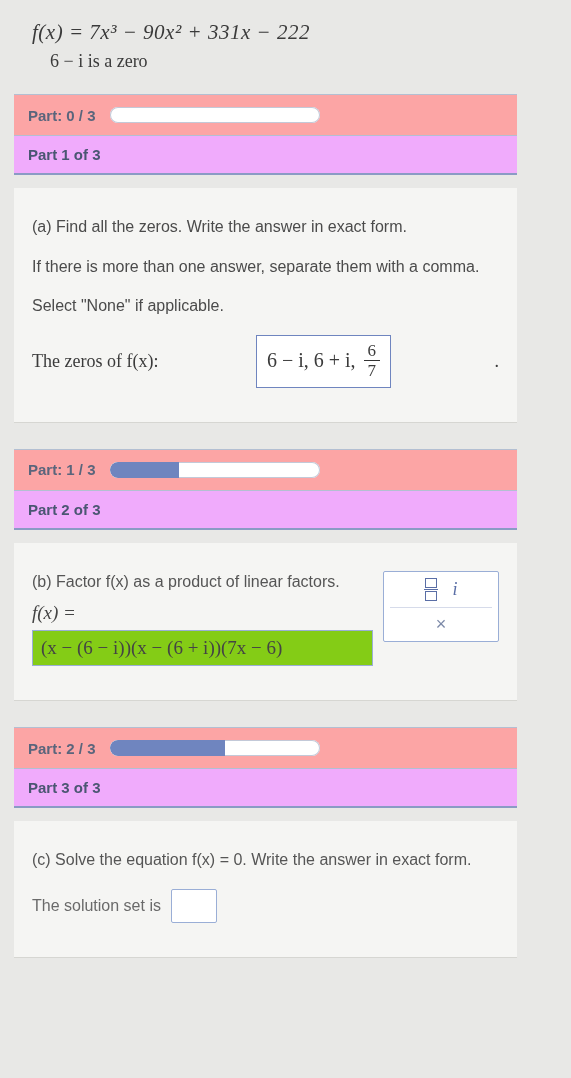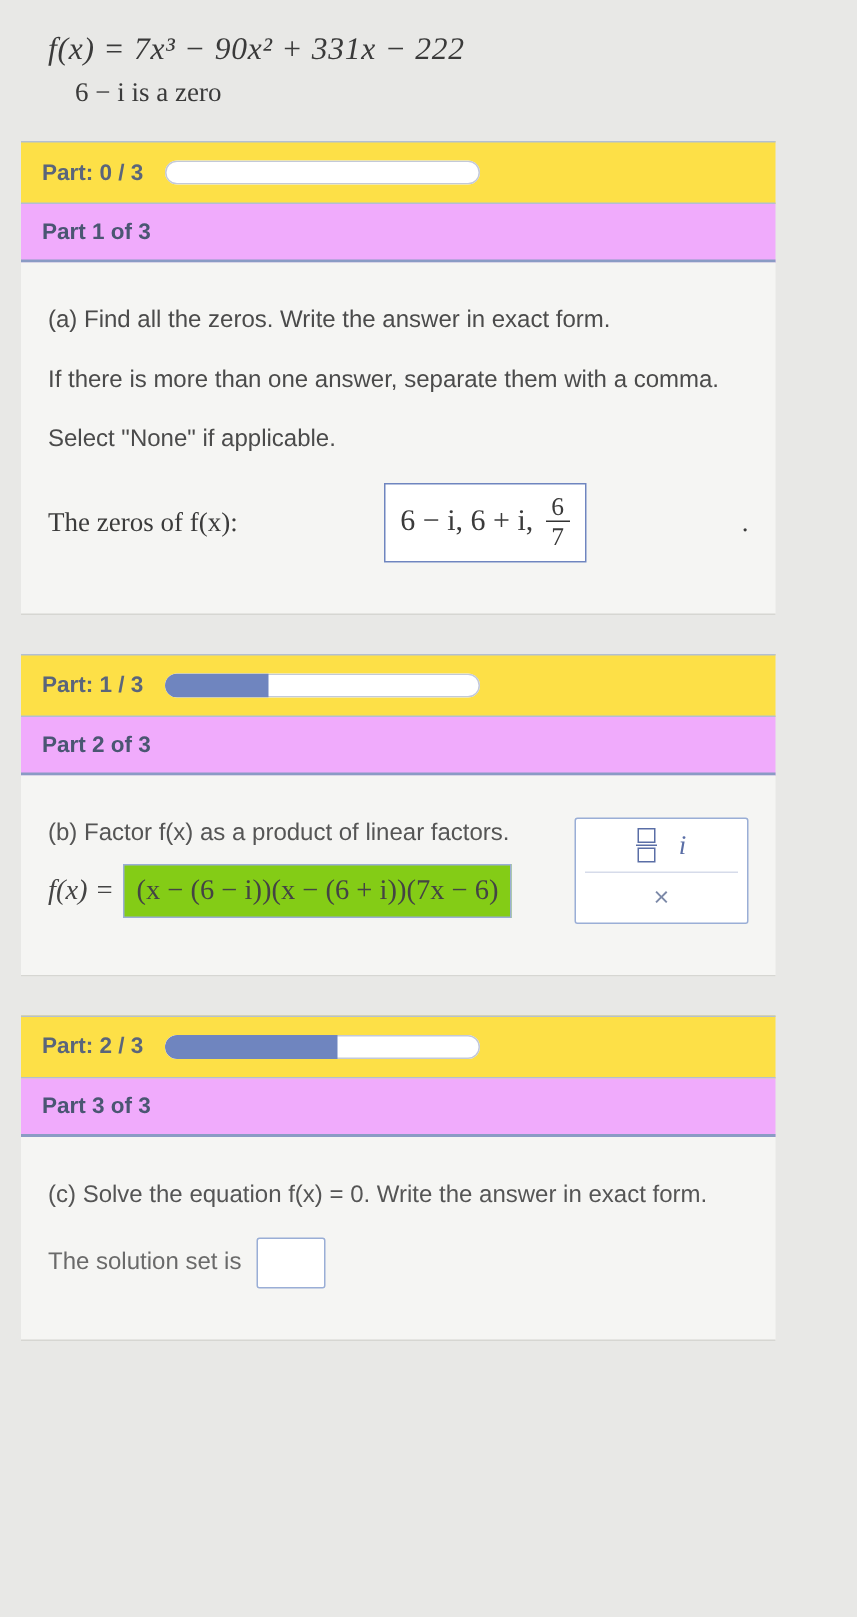--- a/index.html
+++ b/index.html
@@ -22,21 +22,21 @@
     font-family: "Times New Roman", serif;
     font-size: 18px;
     color: #3a3a3a;
     margin: 4px 0 22px 36px;
   }
   .zero-line .mi { }
 
   .bar {
     display: flex;
     align-items: center;
-    background: #fde047;
+    background: #fca5a5;
     height: 42px;
     padding: 0 14px;
     gap: 14px;
     border-top: 1px solid #b3bfd2;
     border-bottom: 1px solid #b3bfd2;
   }
   .bar-label { font-size: 15px; color: #5a657c; font-weight: 600; }
   .progress {
     flex: 0 0 210px;
     height: 16px;
@@ -58,20 +58,21 @@
     font-size: 15px;
     font-weight: 600;
     padding: 10px 14px;
     border-bottom: 2px solid #8a9bc4;
   }
 
   .panel {
     background: #f5f5f3;
     padding: 28px 18px 34px 18px;
     border-bottom: 1px solid #d6d6d2;
+    margin-top: 13px;
   }
   .panel p { margin: 0 0 18px 0; font-size: 16px; color: #4b4b4b; line-height: 1.35; }
   .panel .label-a { font-size: 16px; color: #4b4b4b; margin-bottom: 18px; }
 
   .zeros-row {
     display: flex;
     align-items: center;
     gap: 8px;
     font-family: "Times New Roman", serif;
     font-size: 18px;
@@ -102,22 +103,23 @@
   .factor-row {
     display: flex;
     align-items: flex-start;
     justify-content: space-between;
     gap: 10px;
   }
   .factor-left { flex: 1; }
   .factor-eq {
     font-family: "Times New Roman", serif;
     font-size: 19px;
-    display: flex; align-items: center; gap: 6px;
+    display: flex; gap: 6px;
     margin-top: 10px;
+    flex-direction: column;
   }
   .factor-box {
     border: 1.5px solid #9aaed6;
     background: #84cc16;
     padding: 6px 8px;
     font-family: "Times New Roman", serif;
     font-size: 19px;
   }
 
   .toolbox {

